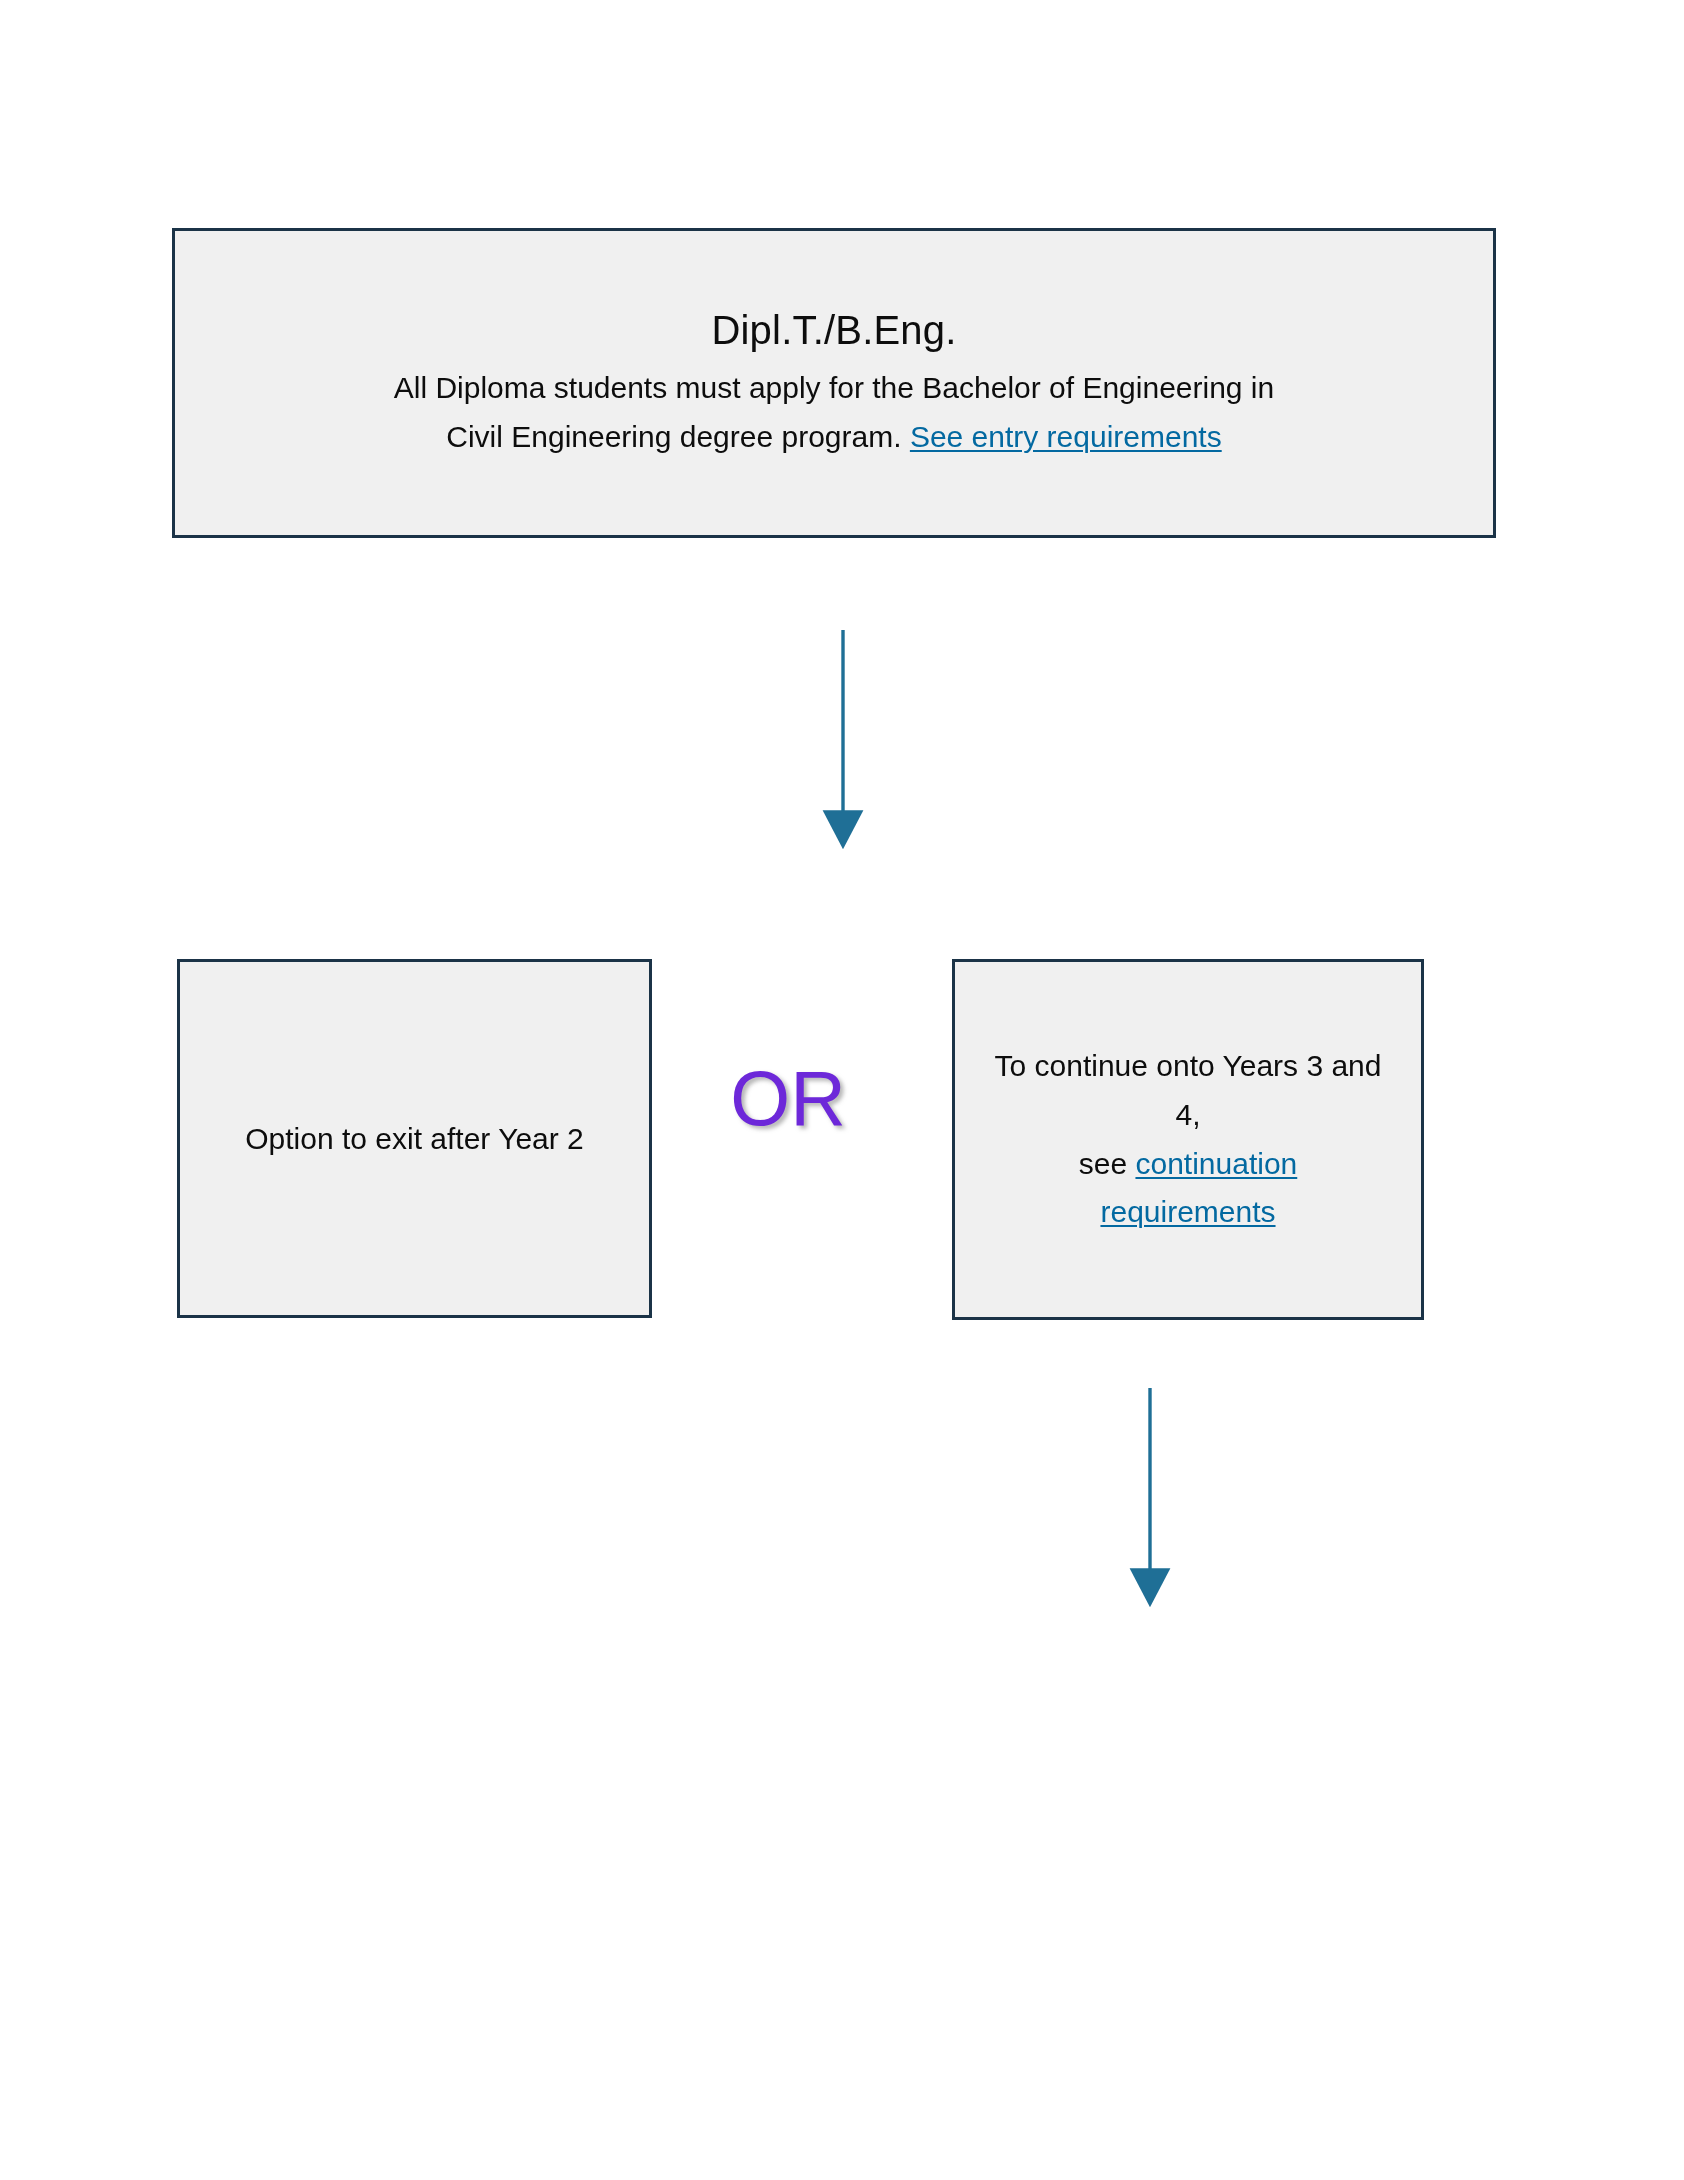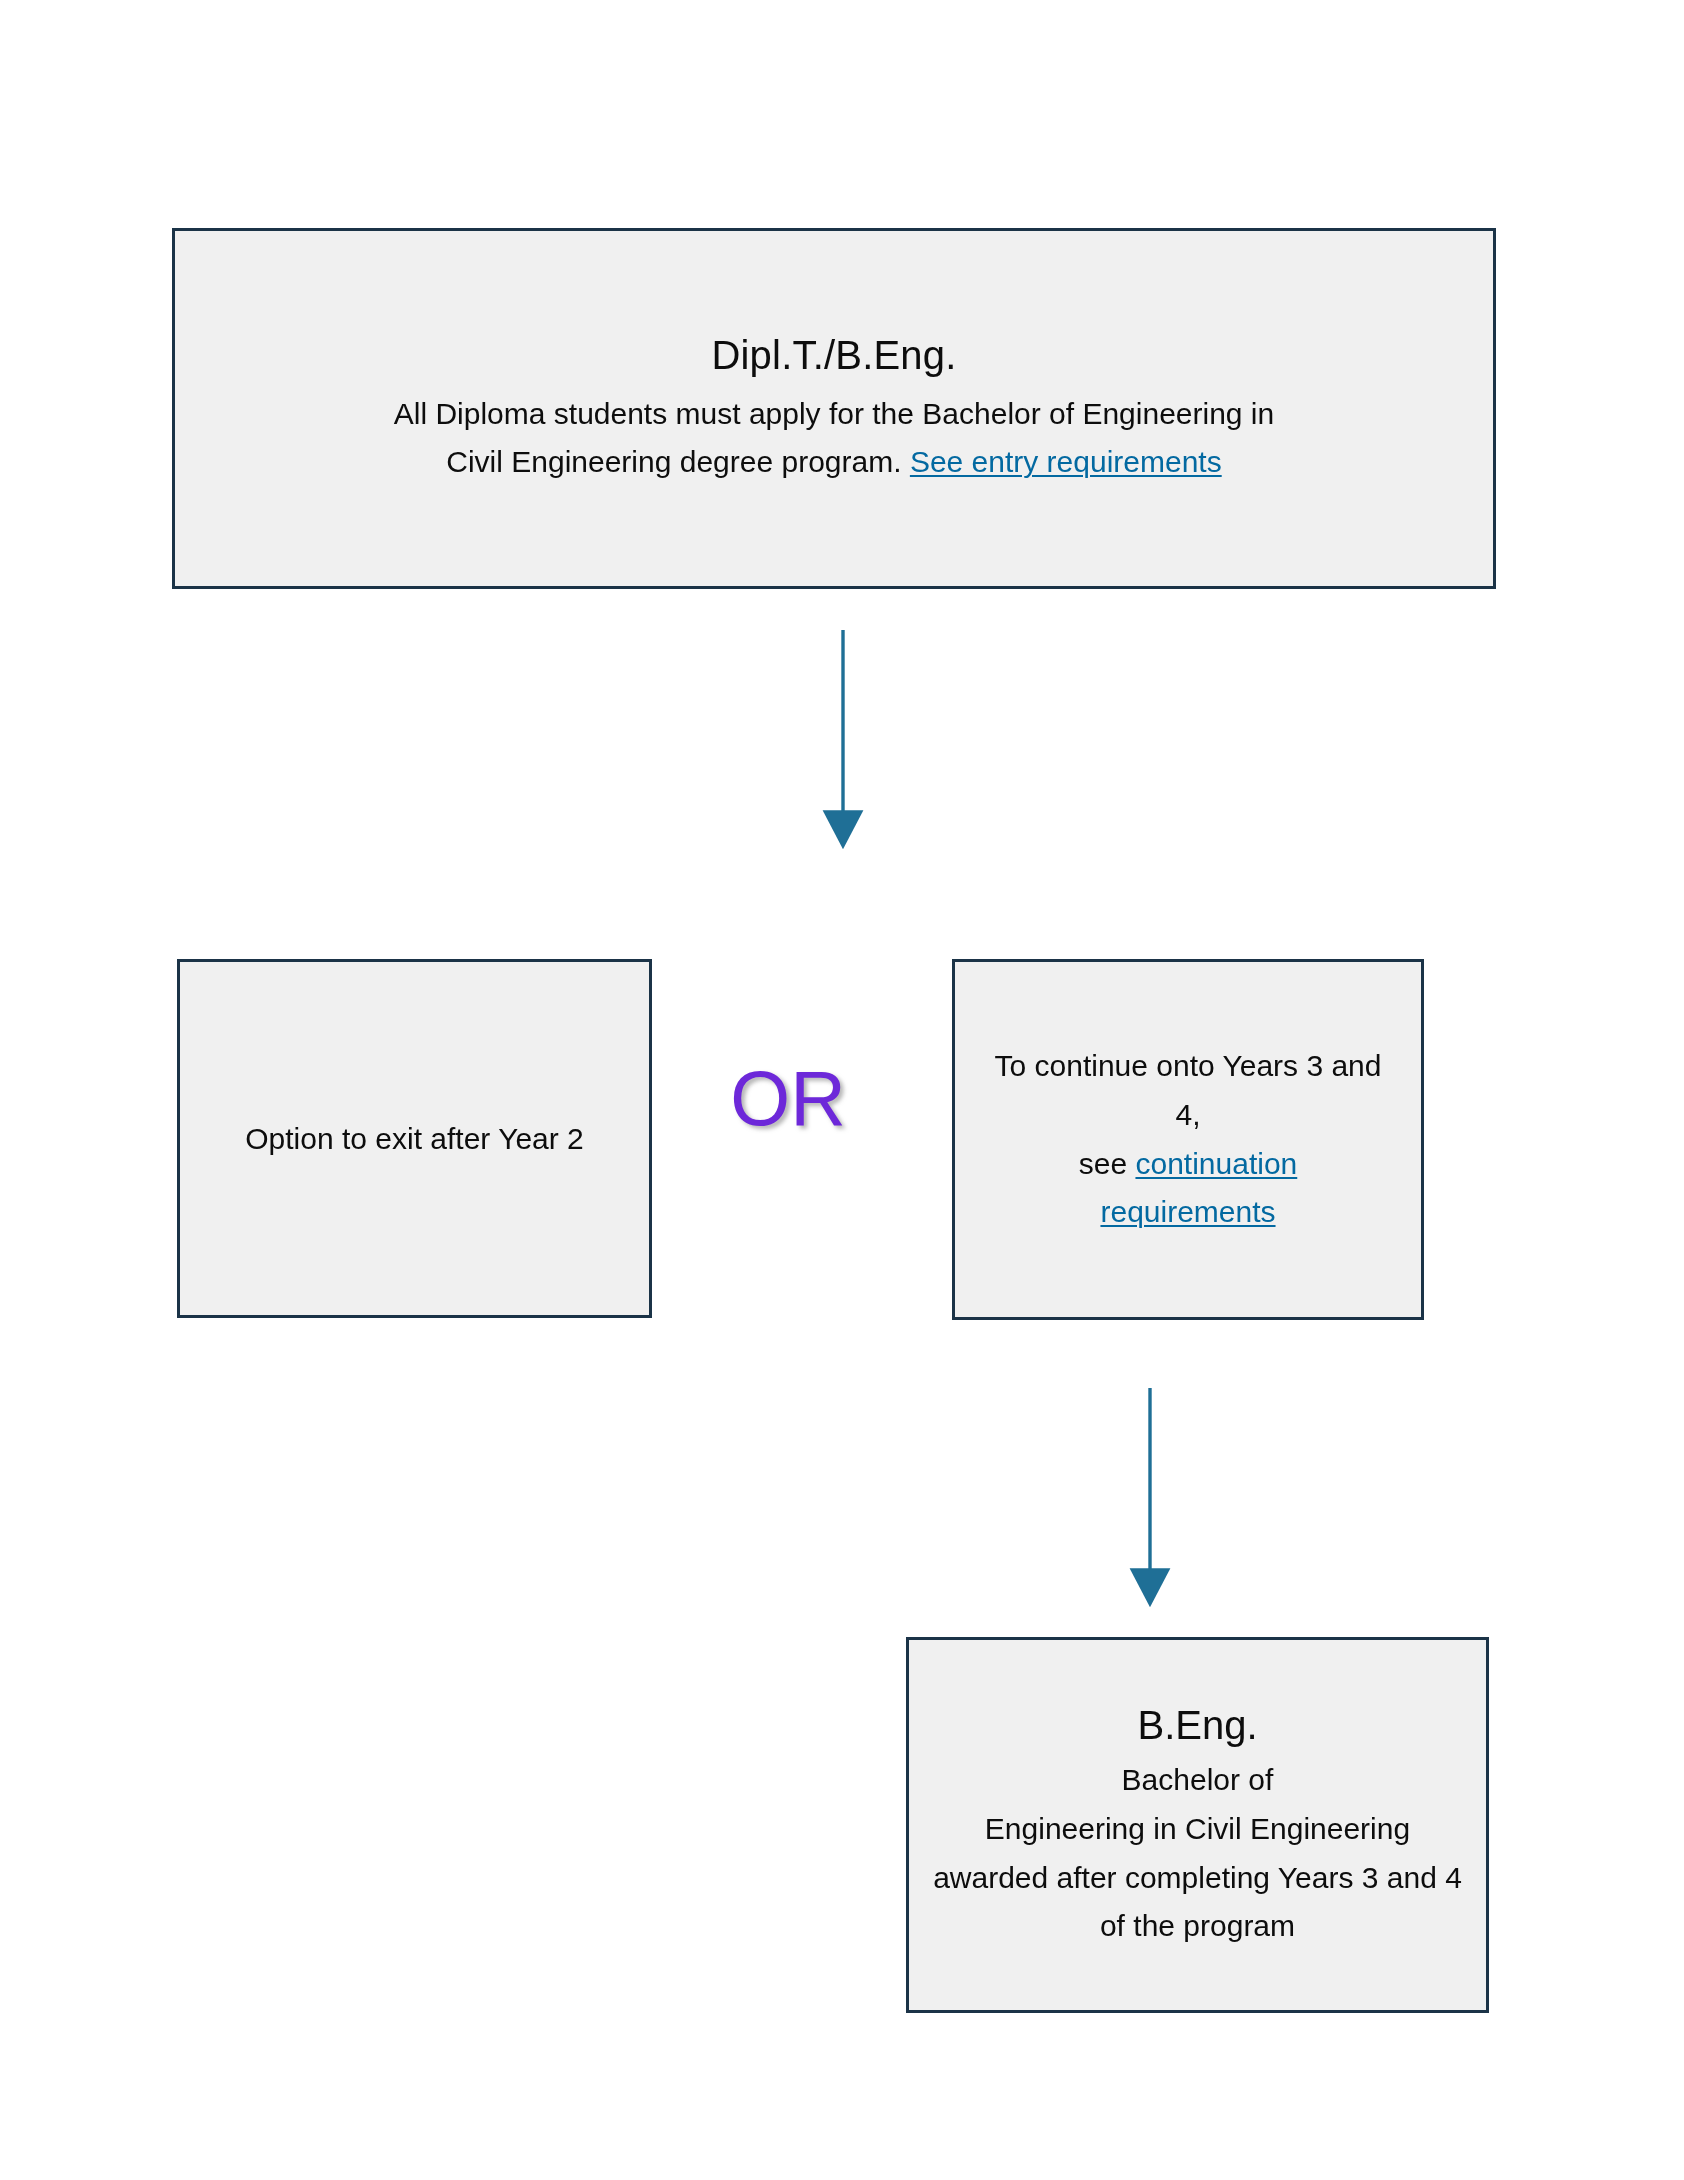--- a/index.html
+++ b/index.html
@@ -29,21 +29,21 @@
     justify-content: center;
     align-items: center;
     text-align: center;
   }
 
   
   #node-program {
     left: 172px;
     top: 228px;
     width: 1324px;
-    height: 361px;
+    height: 310px;
     padding: 0 34px;
   }
   #node-program .node-title {
     font-size: 40px;
     line-height: 1.28;
     letter-spacing: 0.2px;
     margin-bottom: 8.5px;
   }
   #node-program .node-body {
     font-size: 30px;
@@ -166,24 +166,15 @@
         <span>see </span><span class="xlink">continuation requirements</span>
       </div>
     </div>
   </div>
 
   <svg class="arrow" style="left:1099px; top:1388px;" width="102" height="221" viewBox="0 0 120 260">
     <line x1="60" y1="0" x2="60" y2="218" stroke="#1f6f96" stroke-width="4"></line>
     <polygon points="36,212 84,212 60,258" fill="#1f6f96"></polygon>
   </svg>
 
-  <div class="node" id="node-beng">
-    <div class="node-title">B.Eng.</div>
-    <div class="node-body">
-      <div>Bachelor of</div>
-      <div>Engineering in Civil Engineering</div>
-      <div>awarded after completing Years 3 and 4</div>
-      <div>of the program</div>
-    </div>
-  </div>
 
 </div>
 
 
 </body></html>

